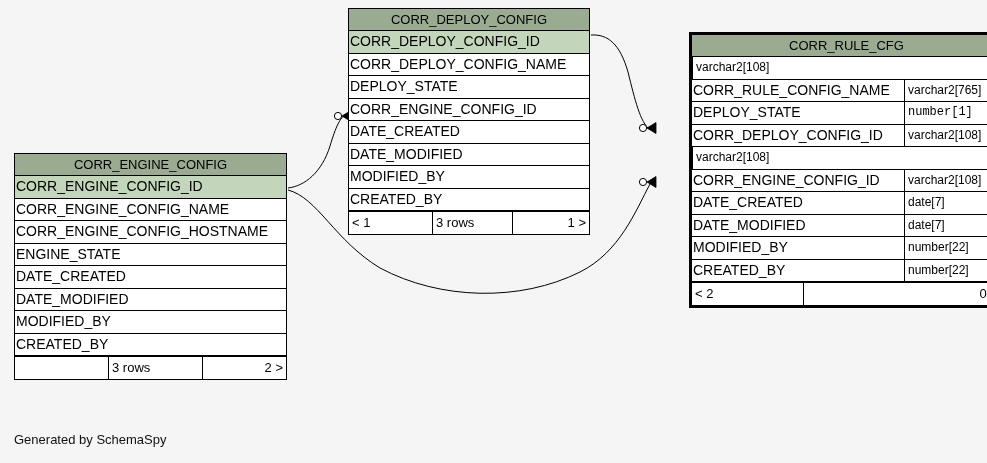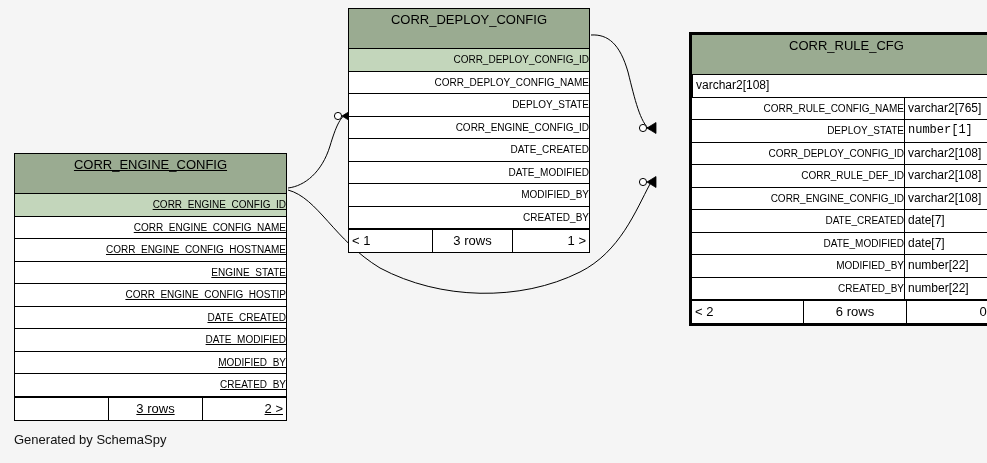--- a/index.html
+++ b/index.html
@@ -11,47 +11,46 @@
     -webkit-font-smoothing:antialiased;
   }
   #canvas{position:absolute;left:0;top:0;width:987px;height:463px;}
   svg.links{position:absolute;left:0;top:0;width:987px;height:463px;pointer-events:none;}
 
   .table{position:absolute;background:#ffffff;border:1px solid #000;box-sizing:border-box;}
   .table.focal{border:3px solid #000;}
 
   .thead{
     background:#9aab91;color:#000;text-align:center;
-    font-size:13px;line-height:22px;height:40px;
+    font-size:13px;line-height:22px;height:22px;
     border-bottom:1px solid #000;box-sizing:border-box;
     white-space:nowrap;overflow:hidden;
   }
 
   .trow{display:flex;height:22.5px;box-sizing:border-box;border-bottom:1px solid #000;}
   .trow:last-of-type{border-bottom:none;}
   .trow.pk .cname{background:#c3d6bb;}
   .cname{
-    flex:1 1 auto;font-size:10px;line-height:21px;
-    padding-left:21px;white-space:nowrap;overflow:hidden;
+    flex:1 1 auto;font-size:14px;line-height:21px;
+    padding-left:1px;white-space:nowrap;overflow:hidden;
     box-sizing:border-box;
-    text-align:right;
   }
   .ctype{
     flex:0 0 auto;font-size:12px;line-height:21px;
     padding-left:3px;white-space:nowrap;overflow:hidden;
     border-left:1px solid #000;box-sizing:border-box;background:#fff;
   }
 
   .tfoot{display:flex;height:23px;border-top:1px solid #000;box-sizing:border-box;background:#fff;}
   .tfoot > div{
     font-size:13px;line-height:21px;white-space:nowrap;overflow:hidden;
     box-sizing:border-box;padding:0 3px;
   }
   .f-prev{text-align:left;border-right:1px solid #000;}
-  .f-rows{text-align:center;border-right:1px solid #000;}
+  .f-rows{text-align:left;border-right:1px solid #000;}
   .f-next{text-align:right;}
 
   #credit{
     position:absolute;left:14px;top:432px;
     font-size:13px;color:#111;white-space:nowrap;
   }
 </style>
 </head>
 <body style="background: rgb(245, 245, 245);">
 
@@ -69,36 +68,33 @@
         <path d="M 647 128 L 656 122.5 L 656 133.5 Z" fill="#000000" stroke="#000000" stroke-width="0.8"></path>
       </g>
       <g>
         <path d="M 288 190 C 318 198 334 240 380 268 C 440 300 520 302 580 272 C 620 252 636 210 650 184" fill="none" stroke="#000000" stroke-width="1"></path>
         <circle cx="643" cy="182" r="3.6" fill="#ffffff" stroke="#000000" stroke-width="1"></circle>
         <path d="M 647 182 L 656 176.5 L 656 187.5 Z" fill="#000000" stroke="#000000" stroke-width="0.8"></path>
       </g>
     </svg>
 
   <div id="tables-host">
-      <div class="table" style="left: 14px; top: 153px; width: 273px; text-decoration: underline;">
+      <div class="table" style="left: 14px; top: 153px; width: 273px;">
         <div class="thead">CORR_ENGINE_CONFIG</div>
         <div class="trow pk">
           <div class="cname">CORR_ENGINE_CONFIG_ID</div>
         </div>
         <div class="trow">
           <div class="cname">CORR_ENGINE_CONFIG_NAME</div>
         </div>
         <div class="trow">
           <div class="cname">CORR_ENGINE_CONFIG_HOSTNAME</div>
         </div>
         <div class="trow">
           <div class="cname">ENGINE_STATE</div>
-        </div>
-        <div class="trow">
-          <div class="cname">CORR_ENGINE_CONFIG_HOSTIP</div>
         </div>
         <div class="trow">
           <div class="cname">DATE_CREATED</div>
         </div>
         <div class="trow">
           <div class="cname">DATE_MODIFIED</div>
         </div>
         <div class="trow">
           <div class="cname">MODIFIED_BY</div>
         </div>
@@ -154,21 +150,20 @@
         </div>
         <div class="trow">
           <div class="cname" style="flex: 0 0 212px;">DEPLOY_STATE</div>
           <div class="ctype" style="flex: 1 1 auto; font-family: Liberation Mono, monospace;">number[1]</div>
         </div>
         <div class="trow">
           <div class="cname" style="flex: 0 0 212px;">CORR_DEPLOY_CONFIG_ID</div>
           <div class="ctype" style="flex: 1 1 auto;">varchar2[108]</div>
         </div>
         <div class="trow">
-          <div class="cname" style="flex: 0 0 212px;">CORR_RULE_DEF_ID</div>
           <div class="ctype" style="flex: 1 1 auto;">varchar2[108]</div>
         </div>
         <div class="trow">
           <div class="cname" style="flex: 0 0 212px;">CORR_ENGINE_CONFIG_ID</div>
           <div class="ctype" style="flex: 1 1 auto;">varchar2[108]</div>
         </div>
         <div class="trow">
           <div class="cname" style="flex: 0 0 212px;">DATE_CREATED</div>
           <div class="ctype" style="flex: 1 1 auto;">date[7]</div>
         </div>
@@ -179,20 +174,19 @@
         <div class="trow">
           <div class="cname" style="flex: 0 0 212px;">MODIFIED_BY</div>
           <div class="ctype" style="flex: 1 1 auto;">number[22]</div>
         </div>
         <div class="trow">
           <div class="cname" style="flex: 0 0 212px;">CREATED_BY</div>
           <div class="ctype" style="flex: 1 1 auto;">number[22]</div>
         </div>
         <div class="tfoot">
           <div class="f-prev" style="flex: 0 0 112px;">&lt; 2</div>
-          <div class="f-rows" style="flex: 0 0 103px;">6 rows</div>
           <div class="f-next" style="flex: 1 1 auto;">0 &gt;</div>
         </div>
       </div>
     </div>
 
   <div id="credit">Generated by SchemaSpy</div>
 </div>
 
 </body></html>

